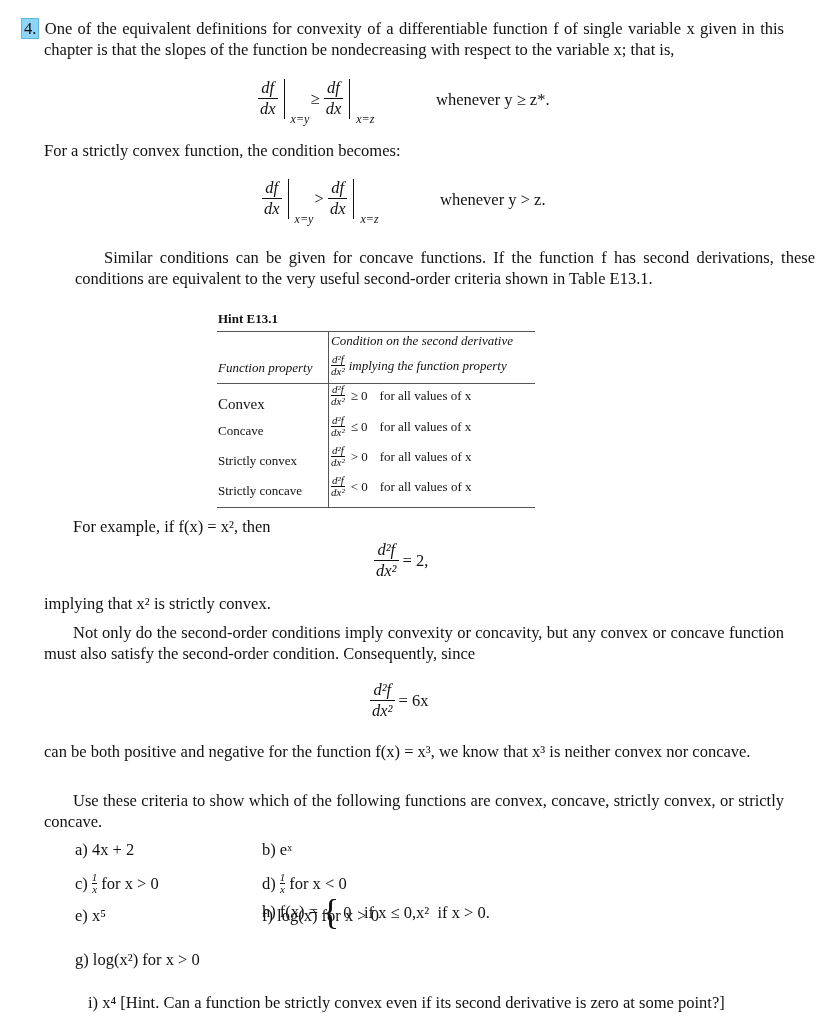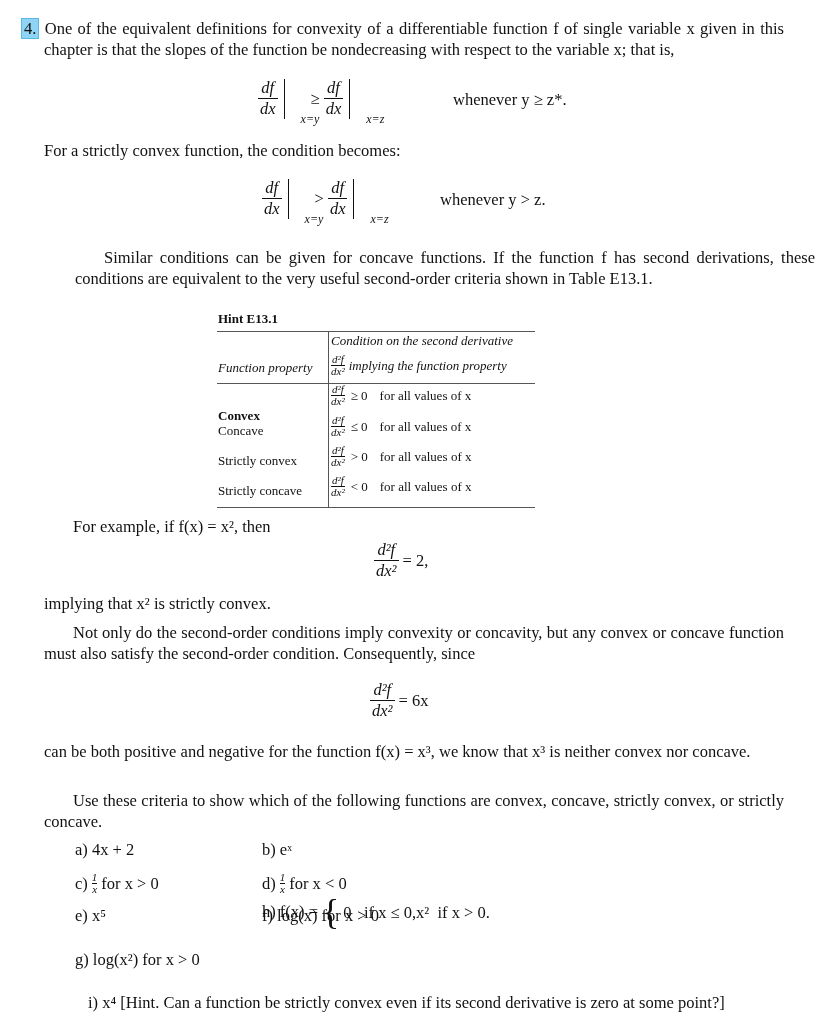--- a/index.html
+++ b/index.html
@@ -6,21 +6,21 @@
   body { width: 836px; height: 1024px; position: relative; overflow: hidden;
          font-family: "Liberation Serif", serif; color: #111; font-size: 16.5px; }
   .abs { position: absolute; }
   .p { position: absolute; left: 44px; width: 740px; line-height: 21px; text-align: justify; }
   .num { background: #8fd3f5; border: 1px solid #5bb8e6; padding: 0 2px; }
   i, .it { font-style: italic; }
   .frac { display: inline-block; vertical-align: middle; text-align: center; }
   .frac .n { display: block; border-bottom: 1px solid #111; padding: 0 2px; }
   .frac .d { display: block; padding: 0 2px; }
   .eval { display: inline-block; border-left: 1px solid #111; height: 40px; vertical-align: middle; position: relative; margin-left: 2px; }
-  .eval sub { position: absolute; left: 16px; bottom: -8px; font-size: 12px; font-style: italic; white-space: nowrap; }
+  .eval sub { position: absolute; left: 6px; bottom: -8px; font-size: 12px; font-style: italic; white-space: nowrap; }
   .eq { position: absolute; display: flex; align-items: center; gap: 4px; }
   .small-frac { display: inline-block; vertical-align: middle; text-align: center; font-size: 11px; line-height: 11px; font-style: italic; }
   .small-frac .n { display: block; border-bottom: 1px solid #111; }
   .tline { position: absolute; left: 217px; width: 318px; border-top: 1.5px solid #555; }
   .vline { position: absolute; left: 328px; top: 331px; height: 176px; border-left: 1px solid #555; }
 </style>
 </head>
 <body>
 
 <div class="p" style="top:18px; text-indent:-23px; left:44px; padding-left:0;">
@@ -38,21 +38,21 @@
     </span>
   <span style="margin-left:22px">≥</span>
   <span class="frac it">
       <span class="n">df</span>
       <span class="d">dx</span>
     </span>
   <span class="eval">
       <sub>x=z</sub>
     </span>
 </div>
-<div class="abs" style="left:436px; top:90px;margin-left:17px;">whenever y ≥ z*.</div>
+<div class="abs" style="left:436px; top:90px;">whenever y ≥ z*.</div>
 
 <div class="p" style="top:140px;">For a strictly convex function, the condition becomes:</div>
 
 <div class="eq" style="left:262px; top:178px;">
   <span class="frac it">
       <span class="n">df</span>
       <span class="d">dx</span>
     </span>
   <span class="eval">
       <sub>x=y</sub>
@@ -77,21 +77,21 @@
 <div class="vline"></div>
 
 <div class="abs it" style="left:331px; top:333px; font-size:13px;">Condition on the second derivative</div>
 <div class="abs it" style="left:218px; top:360px; font-size:13px;">Function property</div>
 <div class="abs" style="left:331px; top:354px; font-size:13px; display:flex; align-items:center; gap:4px;">
   <span class="small-frac"><span class="n">d²f</span><span class="d">dx²</span></span>
   <span class="it">implying the function property</span>
 </div>
 
 <div>
-  <div class="abs" style="left:218px; top:408px; font-size:13px;font-weight:bold;">Convex</div>
+  <div class="abs" style="left:218px; top:396px; font-size:15px;">Convex</div>
   <div class="abs" style="left:331px; top:384px; font-size:13px; display:flex; align-items:center; gap:6px;">
     <span class="small-frac"><span class="n">d²f</span><span class="d">dx²</span></span>
     <span>≥ 0</span>
     <span style="margin-left:6px">for all values of x</span>
   </div>
 </div>
 <div>
   <div class="abs" style="left:218px; top:423px; font-size:13px;">Concave</div>
   <div class="abs" style="left:331px; top:415px; font-size:13px; display:flex; align-items:center; gap:6px;">
     <span class="small-frac"><span class="n">d²f</span><span class="d">dx²</span></span>

